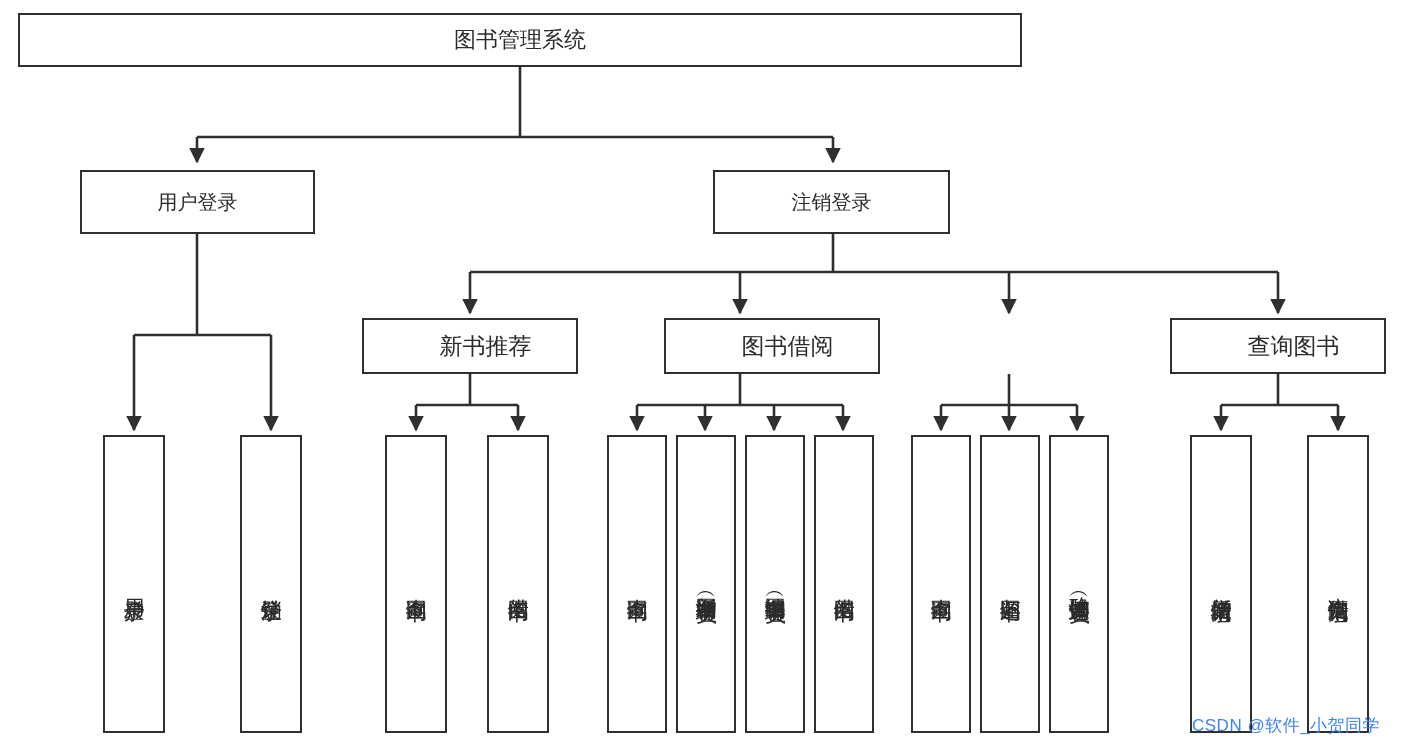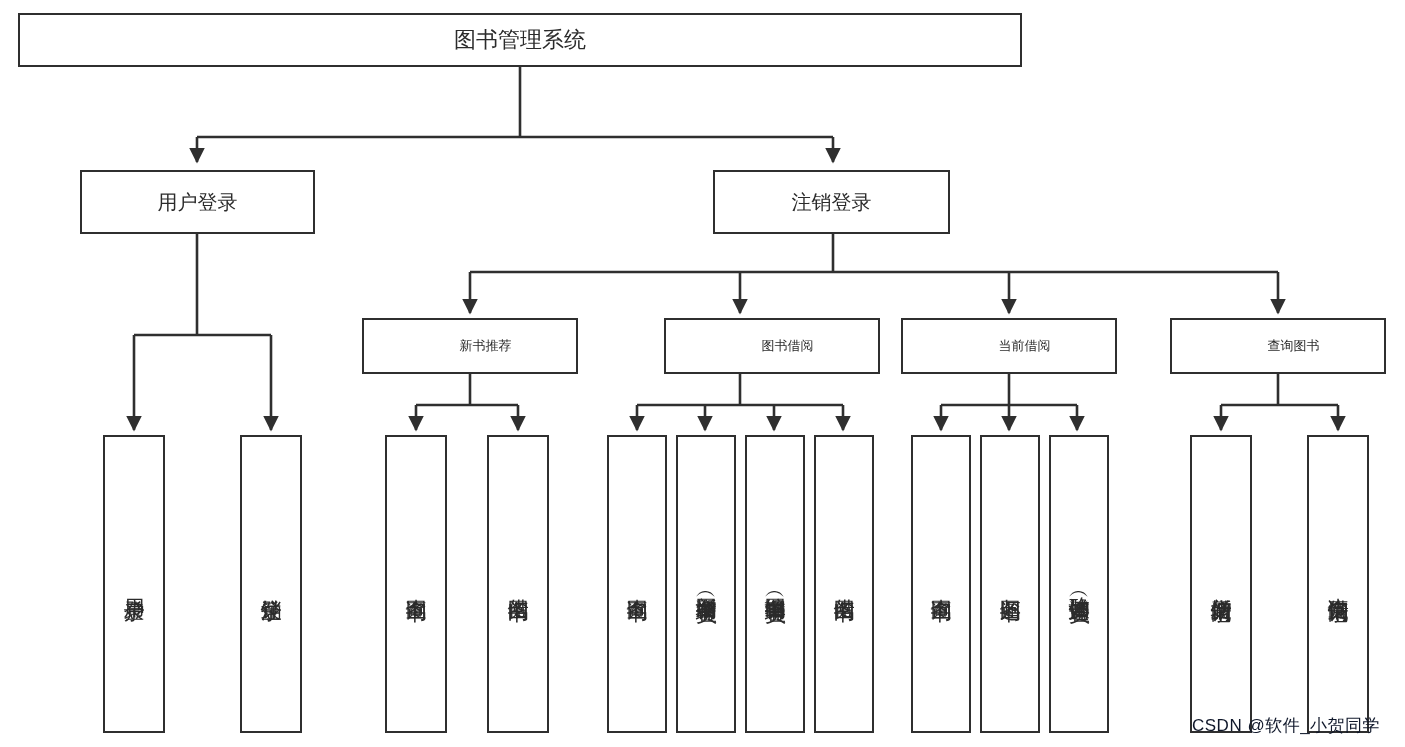--- a/index.html
+++ b/index.html
@@ -17,21 +17,21 @@
     box-sizing:border-box;
     border:2px solid #2f2f2f;
     background:#ffffff;
     display:flex;
     align-items:center;
     justify-content:center;
     color:#2b2b2b;
   }
   .node.root{font-size:22px;}
   .node.lvl1{font-size:20px;}
-  .node.lvl2{font-size:13px;padding-left:31px;}
+  .node.lvl2{font-size:23px;padding-left:31px;}
 
   .leaf{
     position:absolute;
     box-sizing:border-box;
     border:2px solid #2f2f2f;
     background:#ffffff;
     display:flex;
     align-items:center;
     justify-content:center;
     color:#2b2b2b;
@@ -43,21 +43,21 @@
     line-height:1.06;
     letter-spacing:1px;
     white-space:nowrap;
     display:block;
   }
 
   #watermark{
     position:absolute;
     left:1192px;top:714px;
     font-size:17px;
-    color:#0f172a;
+    color:#3b82f6;
     white-space:nowrap;
     letter-spacing:.5px;
   }
 </style>
 </head>
 <body>
 
 <div id="stage">
 
   <svg id="wires" viewBox="0 0 1405 747" xmlns="http://www.w3.org/2000/svg">
@@ -120,23 +120,20 @@
   <div class="node lvl1" style="left:713px;top:170px;width:237px;height:64px;">
     <span>注销登录</span>
   </div>
 
   <div class="node lvl2" style="left:362px;top:318px;width:216px;height:56px;">
     <span>新书推荐</span>
   </div>
   <div class="node lvl2" style="left:664px;top:318px;width:216px;height:56px;">
     <span>图书借阅</span>
   </div>
-  <div class="node lvl2" style="left:901px;top:318px;width:216px;height:56px;">
-    <span>当前借阅</span>
-  </div>
   <div class="node lvl2" style="left:1170px;top:318px;width:216px;height:56px;">
     <span>查询图书</span>
   </div>
 
   <div class="leaf" style="left:103px;top:435px;width:62px;height:298px;">
     <span class="vtext">用户登录</span>
   </div>
   <div class="leaf" style="left:240px;top:435px;width:62px;height:298px;">
     <span class="vtext">注销登录</span>
   </div>

